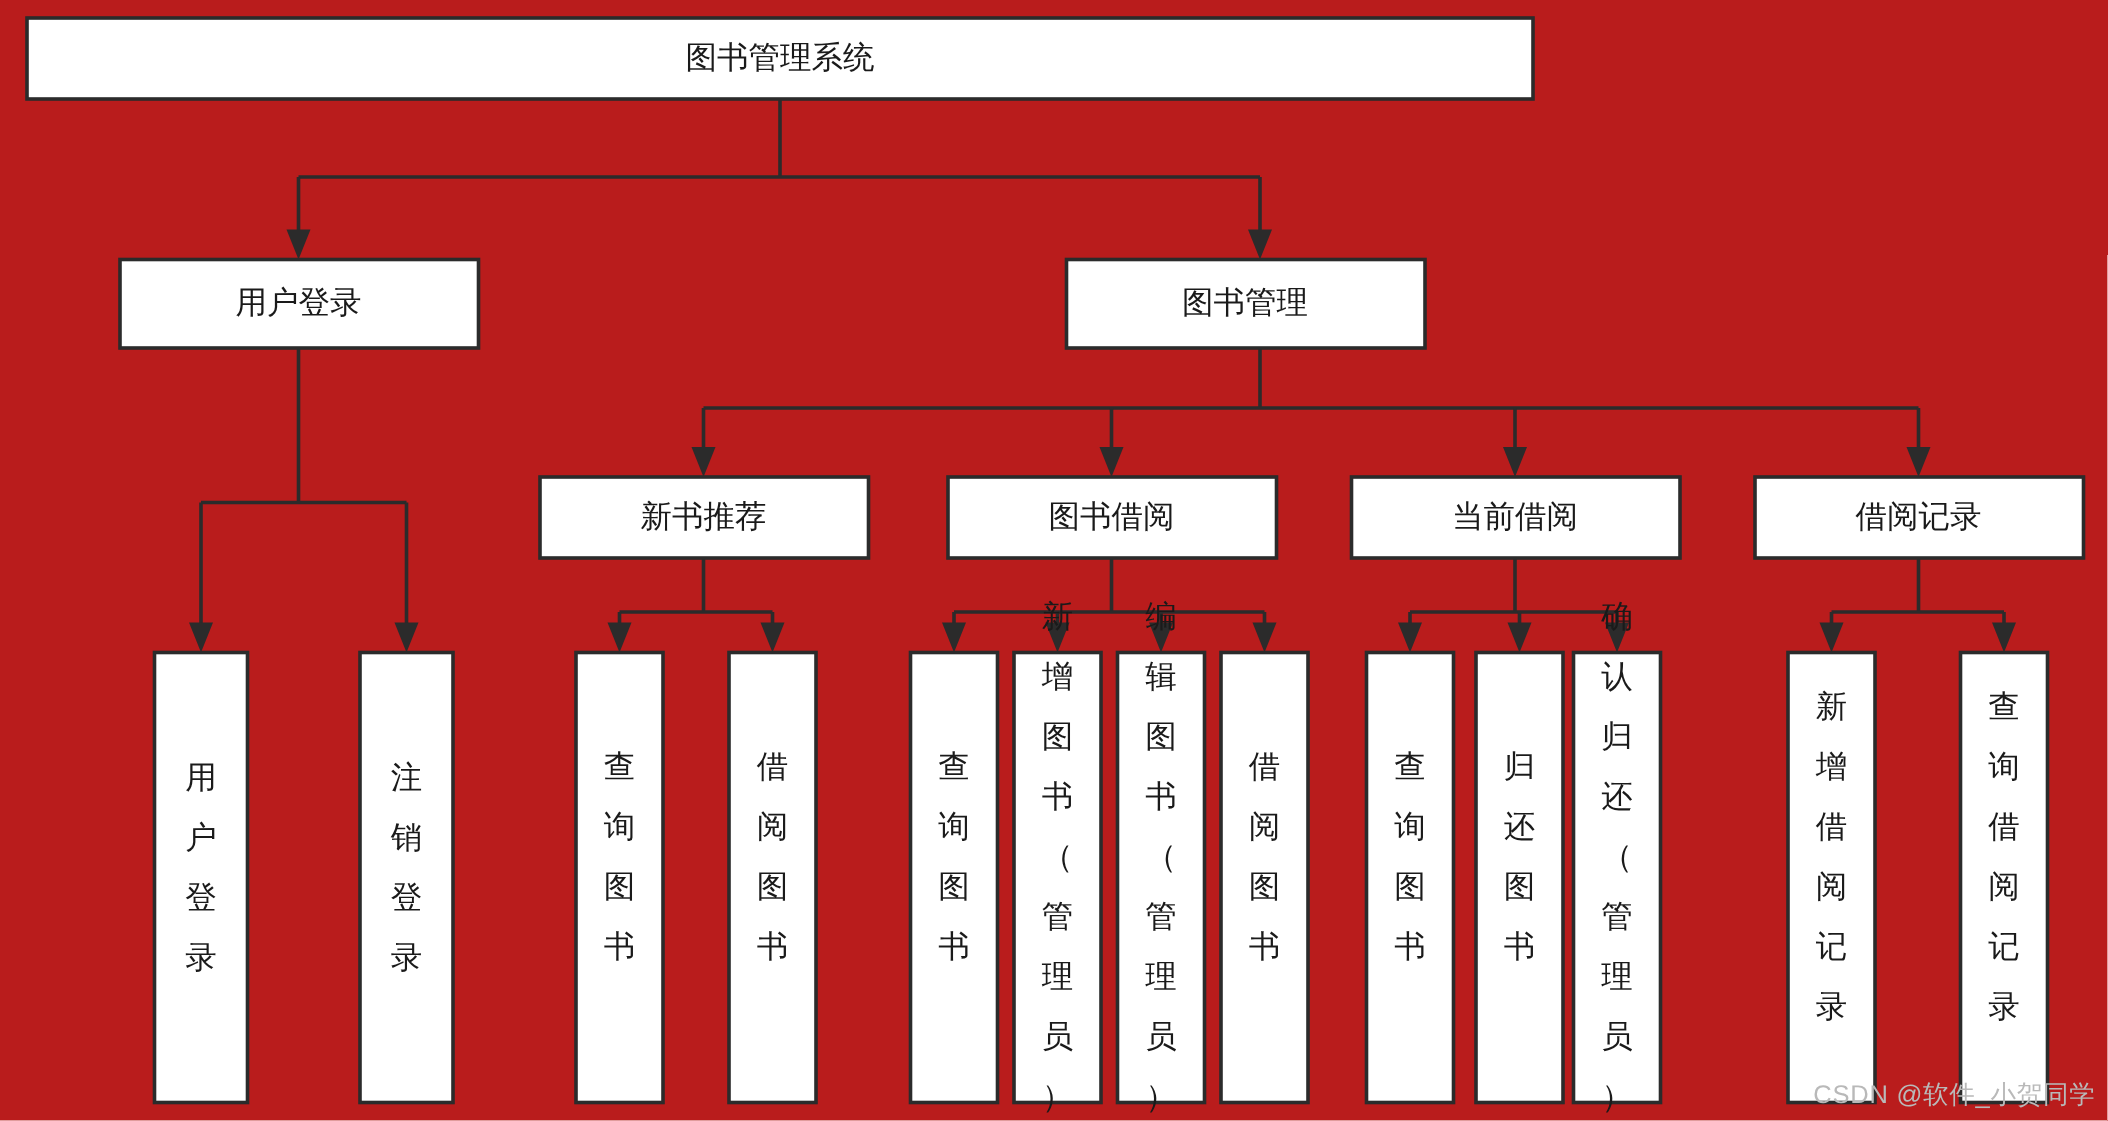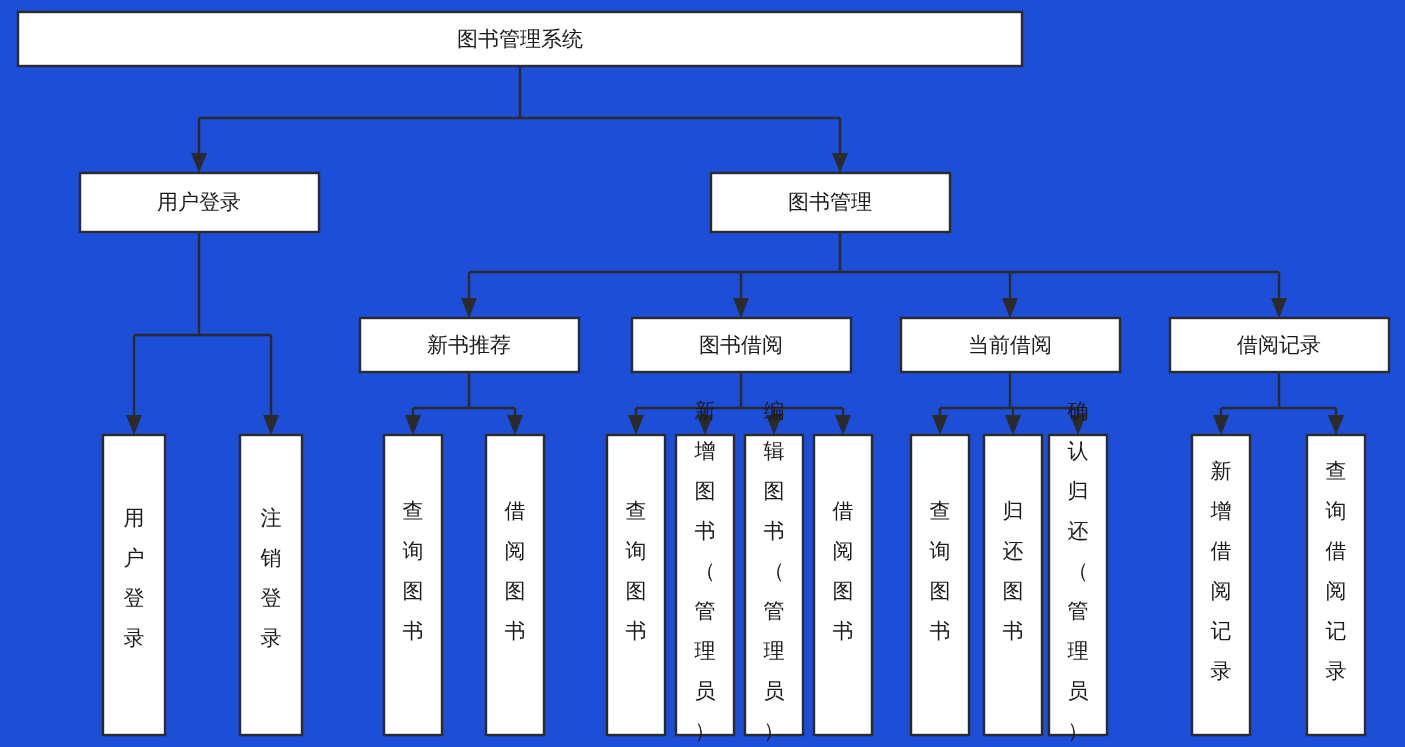--- a/index.html
+++ b/index.html
@@ -8,21 +8,21 @@
     padding: 0;
     background: #ffffff;
   }
   body {
     font-family: "Liberation Sans", "DejaVu Sans", sans-serif;
   }
   #diagram-root {
     position: relative;
     width: 1405px;
     height: 747px;
-    background: #1d4ed8;
+    background: #b91c1c;
     overflow: hidden;
   }
   svg#tree-svg {
     position: absolute;
     left: 0;
     top: 0;
     width: 1405px;
     height: 747px;
     display: block;
   }
@@ -241,14 +241,15 @@
       <text class="vtext" x="1221" y="478" text-anchor="middle" fill="#1a1a1a" font-size="21" font-family="&quot;Liberation Sans&quot;,&quot;DejaVu Sans&quot;,sans-serif"><tspan x="1221" y="478">新</tspan><tspan x="1221" y="518">增</tspan><tspan x="1221" y="558">借</tspan><tspan x="1221" y="598">阅</tspan><tspan x="1221" y="638">记</tspan><tspan x="1221" y="678">录</tspan></text>
     </g>
 
     <g>
       <rect class="node-box" x="1307" y="435" width="58" height="300"></rect>
       <text class="vtext" x="1336" y="478" text-anchor="middle" fill="#1a1a1a" font-size="21" font-family="&quot;Liberation Sans&quot;,&quot;DejaVu Sans&quot;,sans-serif"><tspan x="1336" y="478">查</tspan><tspan x="1336" y="518">询</tspan><tspan x="1336" y="558">借</tspan><tspan x="1336" y="598">阅</tspan><tspan x="1336" y="638">记</tspan><tspan x="1336" y="678">录</tspan></text>
     </g>
 
   </svg>
 
+  <div class="watermark-text">CSDN @软件_小贺同学</div>
 
 </div>
 
 </body></html>

